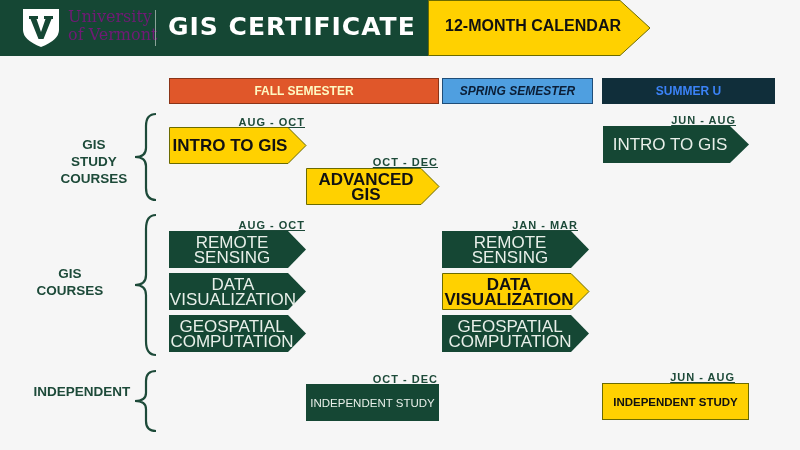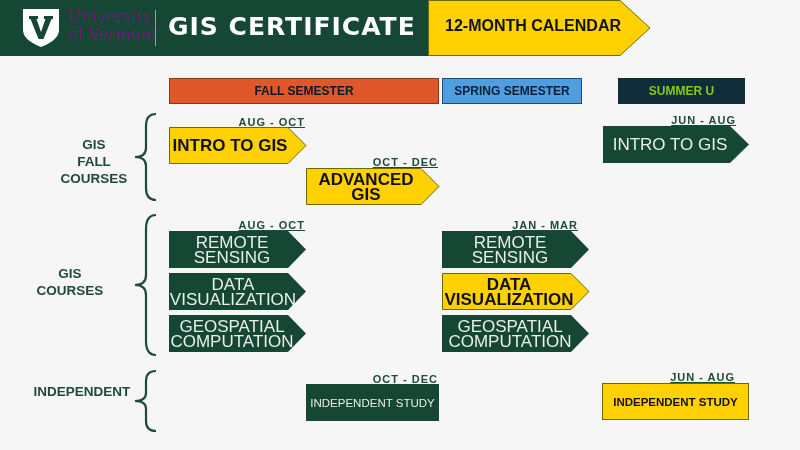--- a/index.html
+++ b/index.html
@@ -8,23 +8,23 @@
   .header-bg { position: absolute; left: 0; top: 0; width: 430px; height: 56px; background: #154734; }
   .logo { position: absolute; left: 22px; top: 8px; width: 38px; height: 40px; }
   .uni-text { position: absolute; left: 68px; top: 8px; color: #701a75; font-family: "DejaVu Serif", "Liberation Serif", serif; font-size: 16px; line-height: 18px; }
   .divider { position: absolute; left: 155px; top: 10px; width: 1px; height: 36px; background: #8aa398; }
   .cert-title { position: absolute; left: 168px; top: 12px; color: #fff; font-family: "DejaVu Sans", sans-serif; font-weight: bold; font-size: 25px; letter-spacing: 1px; }
   .calendar-banner { position: absolute; left: 428px; top: 0; width: 224px; height: 40px; }
   .calendar-banner svg { position: absolute; left: 0; top: 0; }
   .calendar-label { position: absolute; left: 17px; top: 17px; font-weight: bold; font-size: 16px; color: #111; }
 
   .sem { position: absolute; top: 78px; height: 26px; display: flex; align-items: center; justify-content: center; font-weight: bold; font-size: 12px; }
-  .sem-fall { left: 169px; width: 270px; background: #e0572a; color: #0f172a; border: 1px solid #8a3418; }
-  .sem-spring { left: 442px; width: 140px; background: #4f9fe0; color: #0b1e36; border: 1px solid #1f4d78; }
-  .sem-summer { left: 618px; width: 127px; background: #102e3a; color: #84cc16; }
+  .sem-fall { left: 169px; width: 270px; background: #e0572a; color: #fef9c3; border: 1px solid #8a3418; }
+  .sem-spring { left: 442px; width: 151px; background: #4f9fe0; color: #0b1e36; border: 1px solid #1f4d78; font-style: italic; }
+  .sem-summer { left: 602px; width: 173px; background: #102e3a; color: #3b82f6; }
 
   .cat { position: absolute; color: #1d4a39; font-weight: bold; font-size: 13.5px; text-align: center; line-height: 17px; }
   .brace { position: absolute; }
 
   .date { position: absolute; color: #1d4a39; font-weight: bold; font-size: 11px; letter-spacing: 1px; width: 140px; text-align: right; text-decoration: underline; }
 
   .course { position: absolute; height: 37px; }
   .course svg { position: absolute; left: 0; top: 0; }
   .course .label { position: absolute; left: 0; top: 0; height: 37px; display: flex; align-items: center; justify-content: center; text-align: center; font-size: 17px; line-height: 15px; }
   .course.green .label { color: #e8efe9; }
@@ -57,21 +57,21 @@
     <div class="calendar-label">12-MONTH CALENDAR</div>
   </div>
 </div>
 
 <div class="sem sem-fall">FALL SEMESTER</div>
 <div class="sem sem-spring">SPRING SEMESTER</div>
 <div class="sem sem-summer">SUMMER U</div>
 
 <div class="cat" style="left:54px; top:136px; width:80px;">
   <div>GIS</div>
-  <div>FALL</div>
+  <div>STUDY</div>
   <div>COURSES</div>
 </div>
 <svg class="brace" style="left:132px; top:112px;" width="28" height="90" viewBox="0 0 28 90">
   <path d="M24 2 Q14 2 14 14 V36 Q14 45 3 45 Q14 45 14 54 V76 Q14 88 24 88" fill="none" stroke="#1d4a39" stroke-width="2.2"></path>
 </svg>
 
 <div class="cat" style="left:6px; top:265px; width:128px;">
   <div>GIS</div>
   <div>COURSES</div>
 </div>

